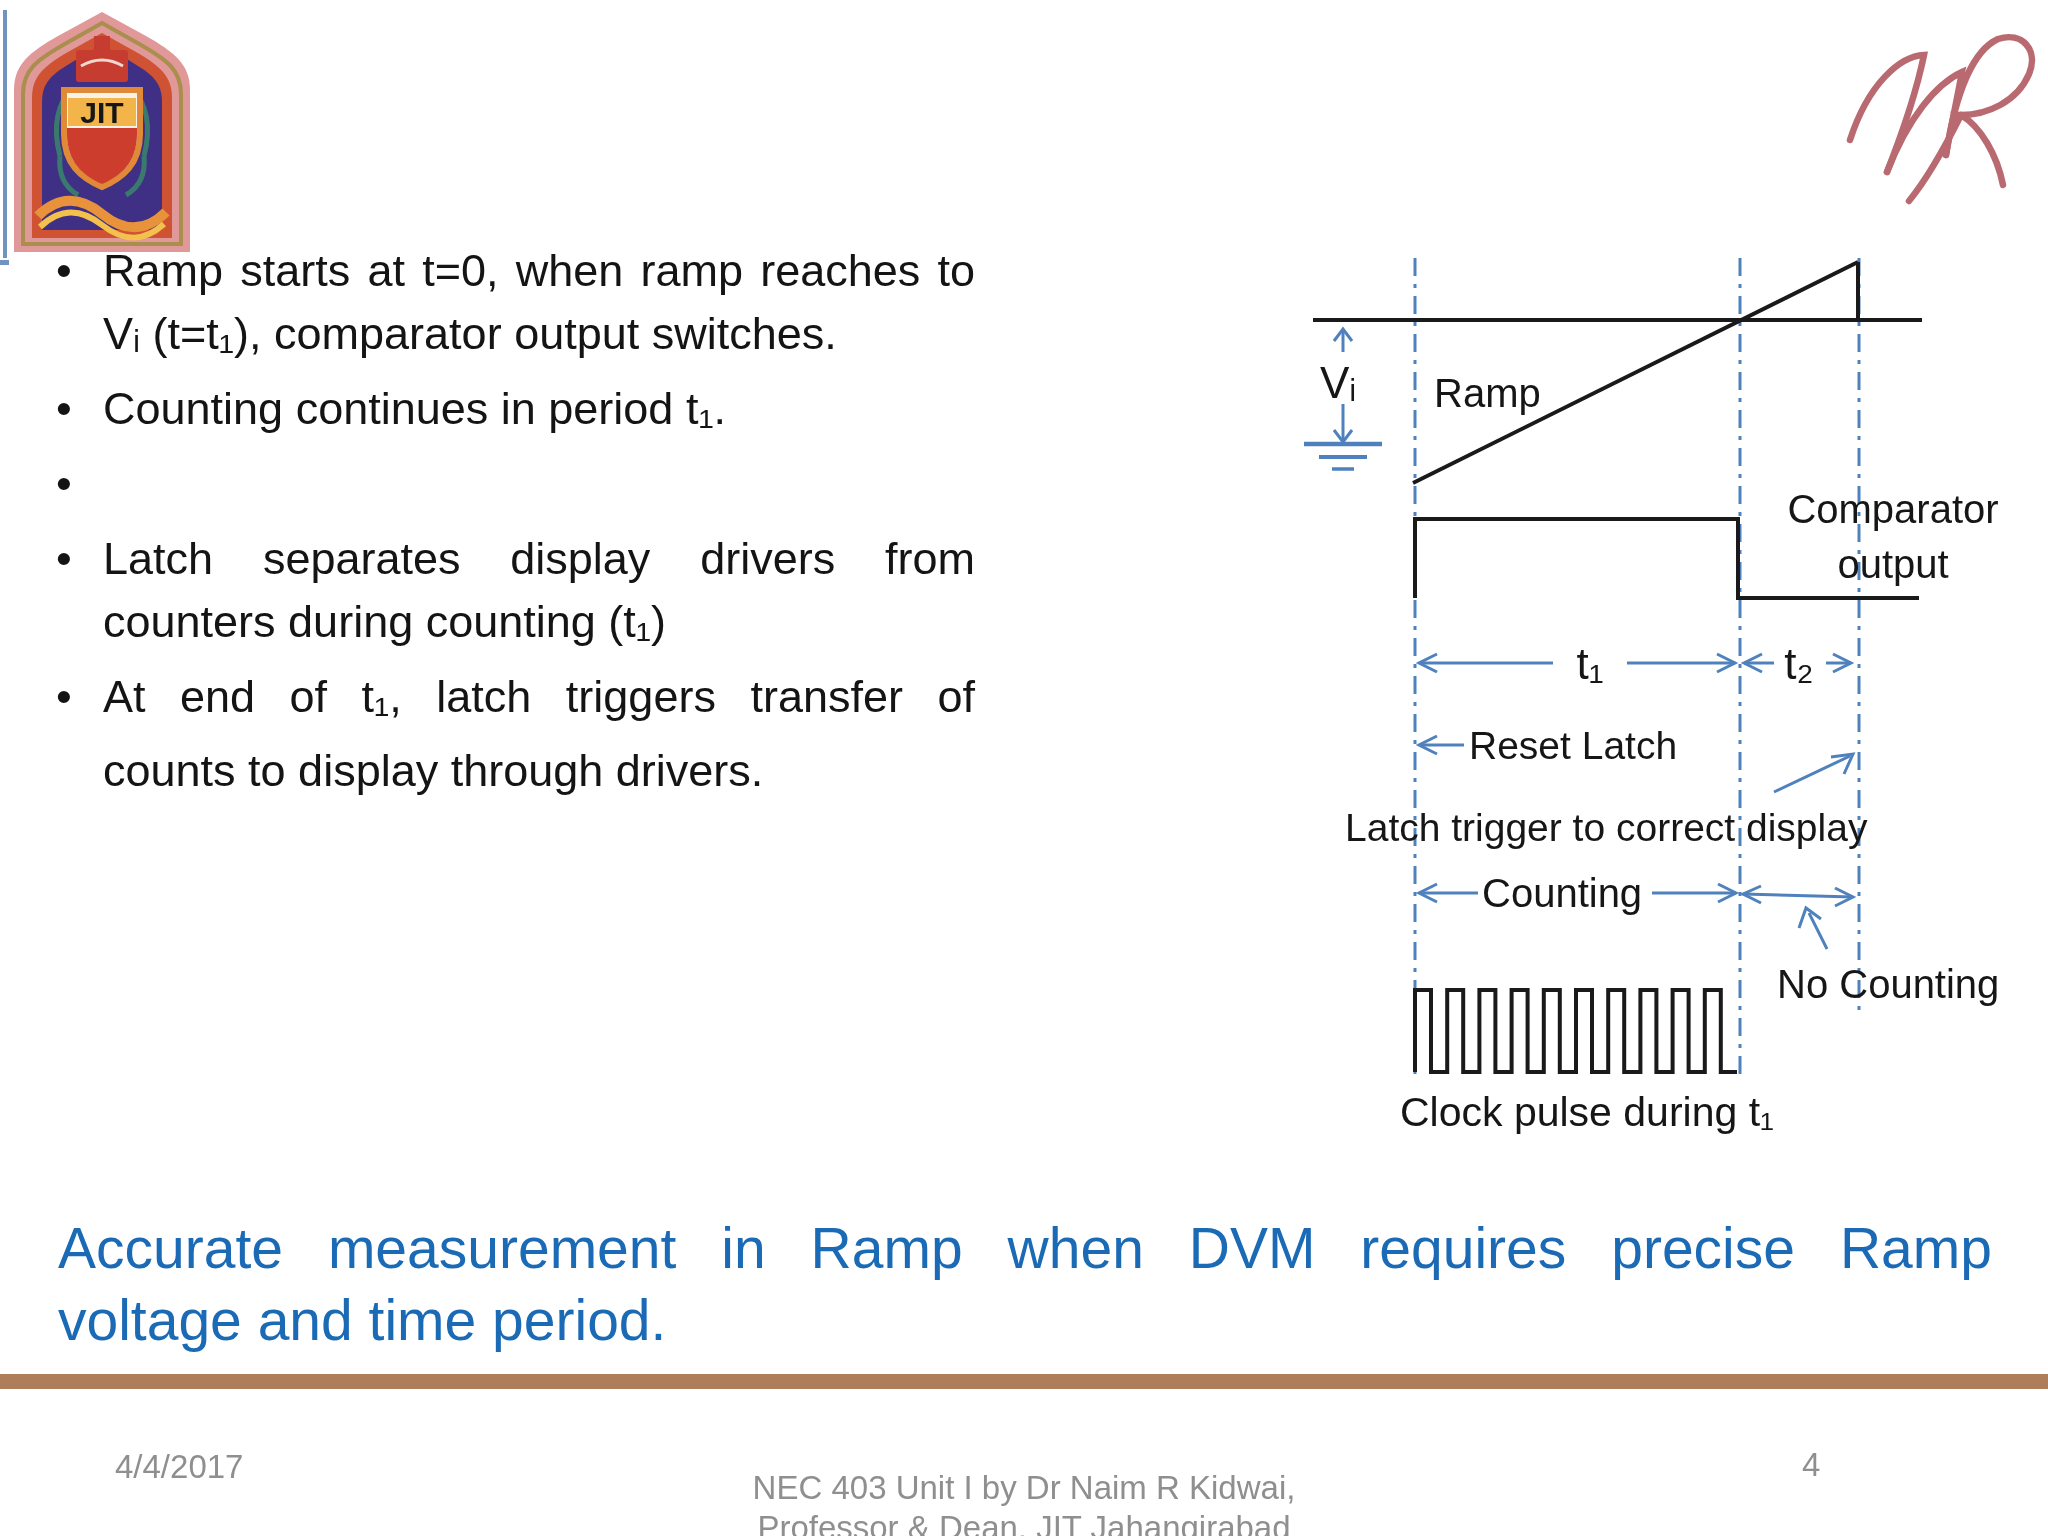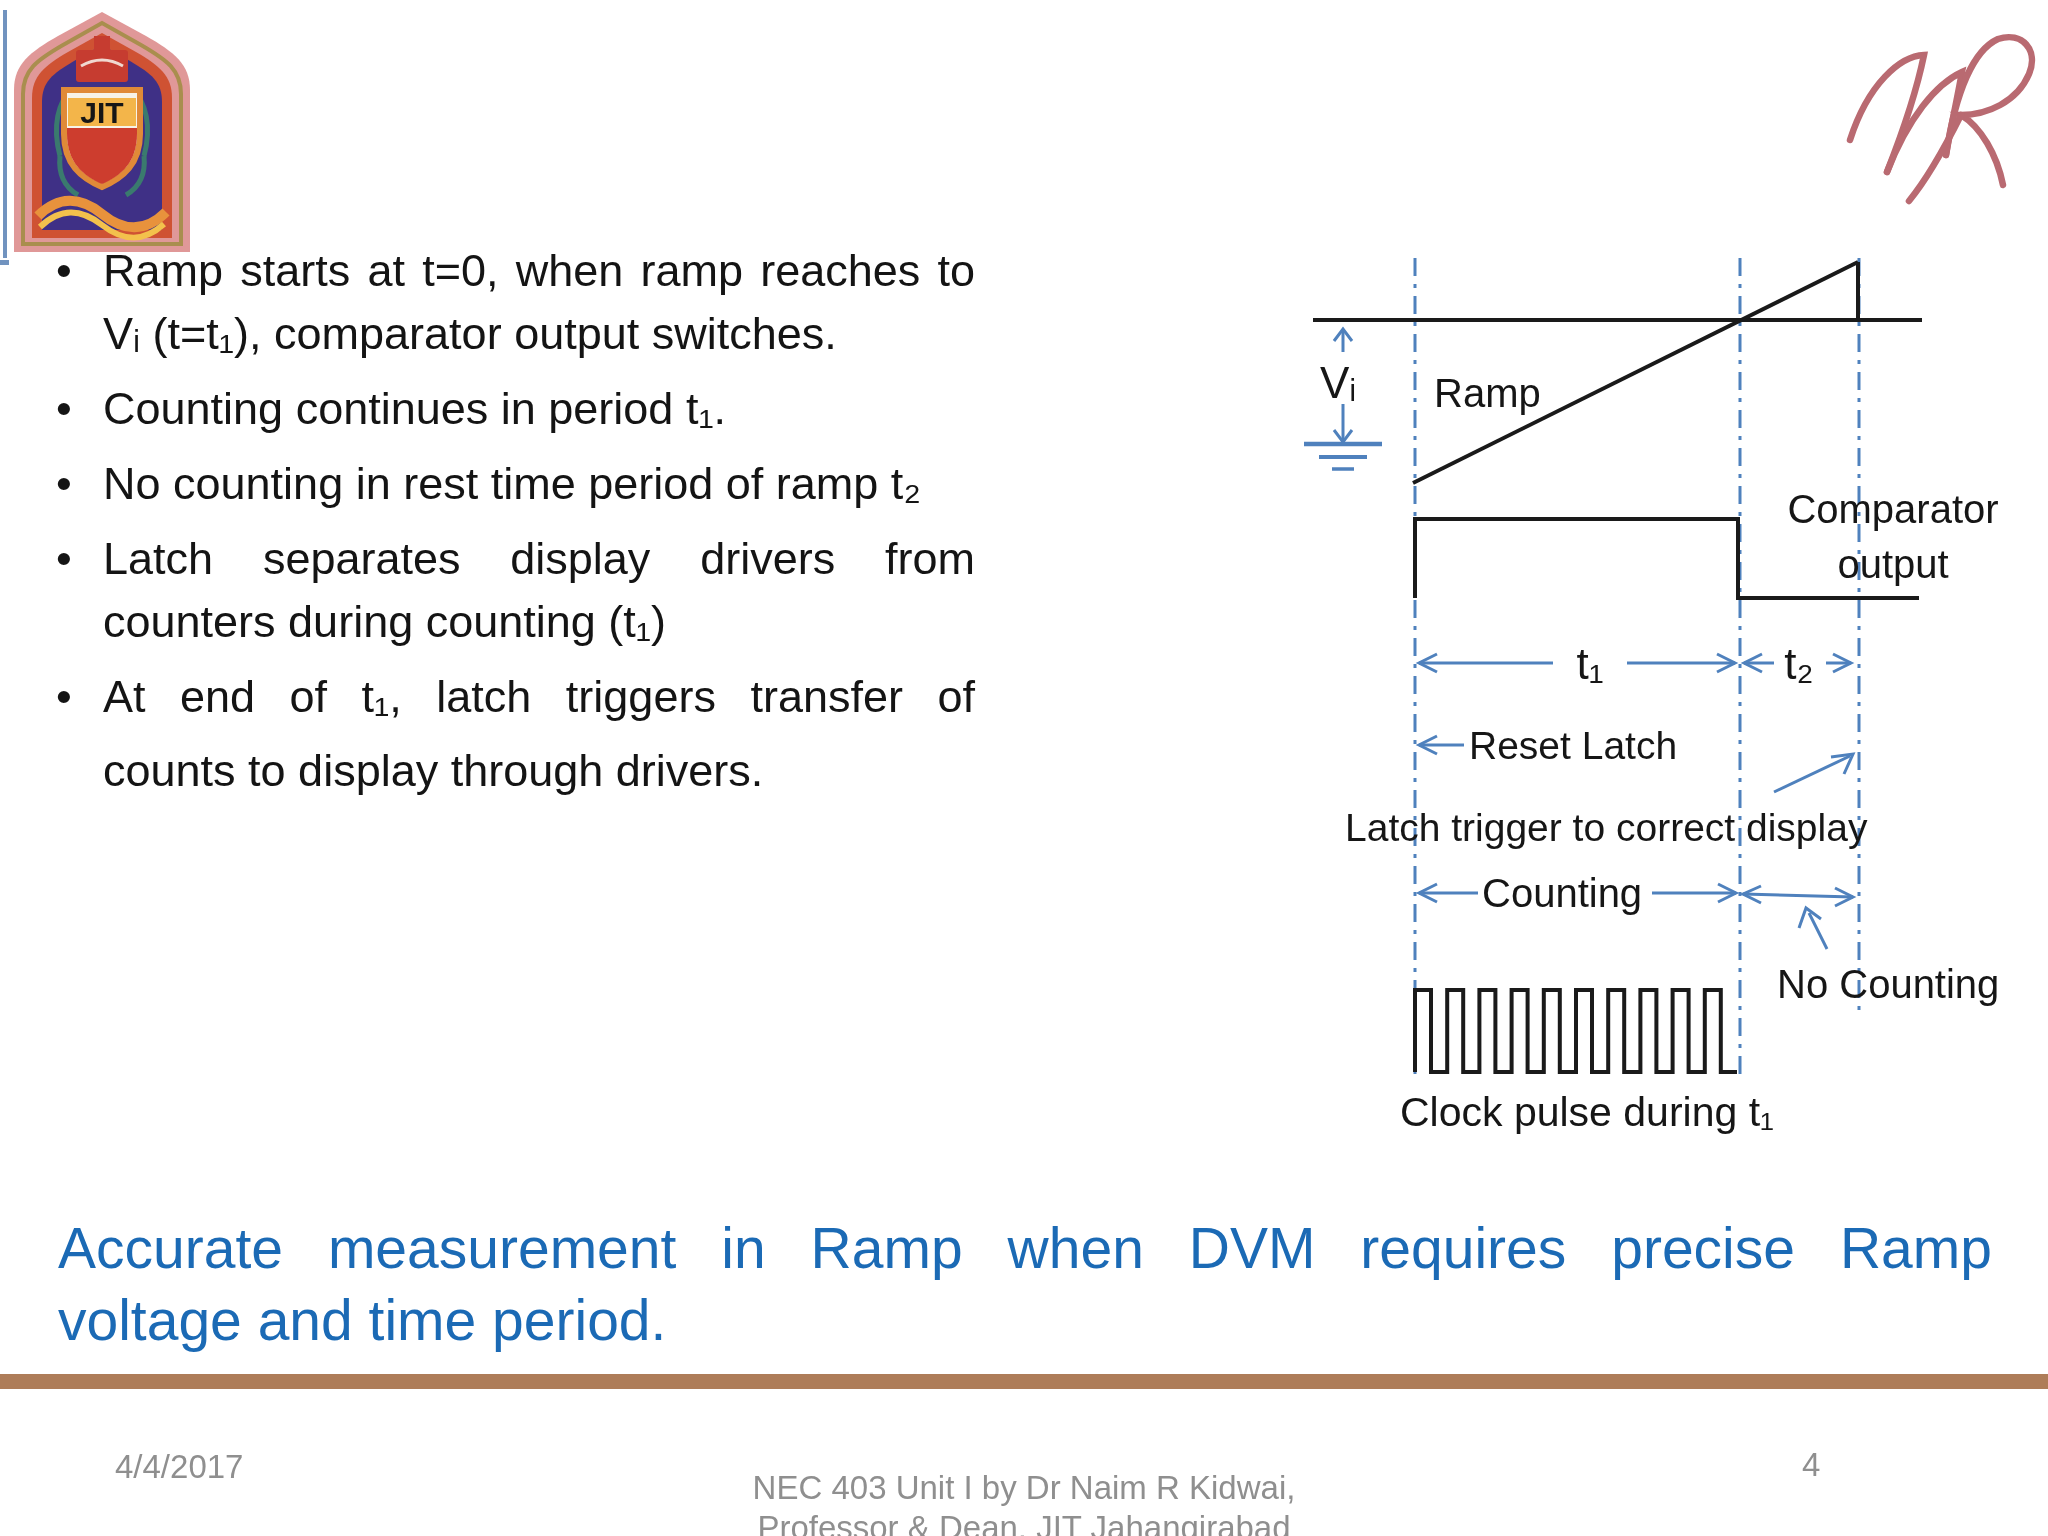--- a/index.html
+++ b/index.html
@@ -79,21 +79,20 @@
       <span>starts</span>
       <span>at</span>
       <span>t=0,</span>
       <span>when</span>
       <span>ramp</span>
       <span>reaches</span>
       <span>to</span>
     </div>
   <div class="abs bline" style="top:303px;">Vᵢ (t=t₁), comparator output switches.</div>
   <div class="abs bline" style="top:378px;">Counting continues in period t₁.</div>
-  <div class="abs bline" style="top:453px;">No counting in rest time period of ramp t₂</div>
   <div class="abs bline jline" style="top:528px;">
       <span>Latch</span>
       <span>separates</span>
       <span>display</span>
       <span>drivers</span>
       <span>from</span>
     </div>
   <div class="abs bline" style="top:591px;">counters during counting (t₁)</div>
   <div class="abs bline jline" style="top:666px;">
       <span>At</span>

